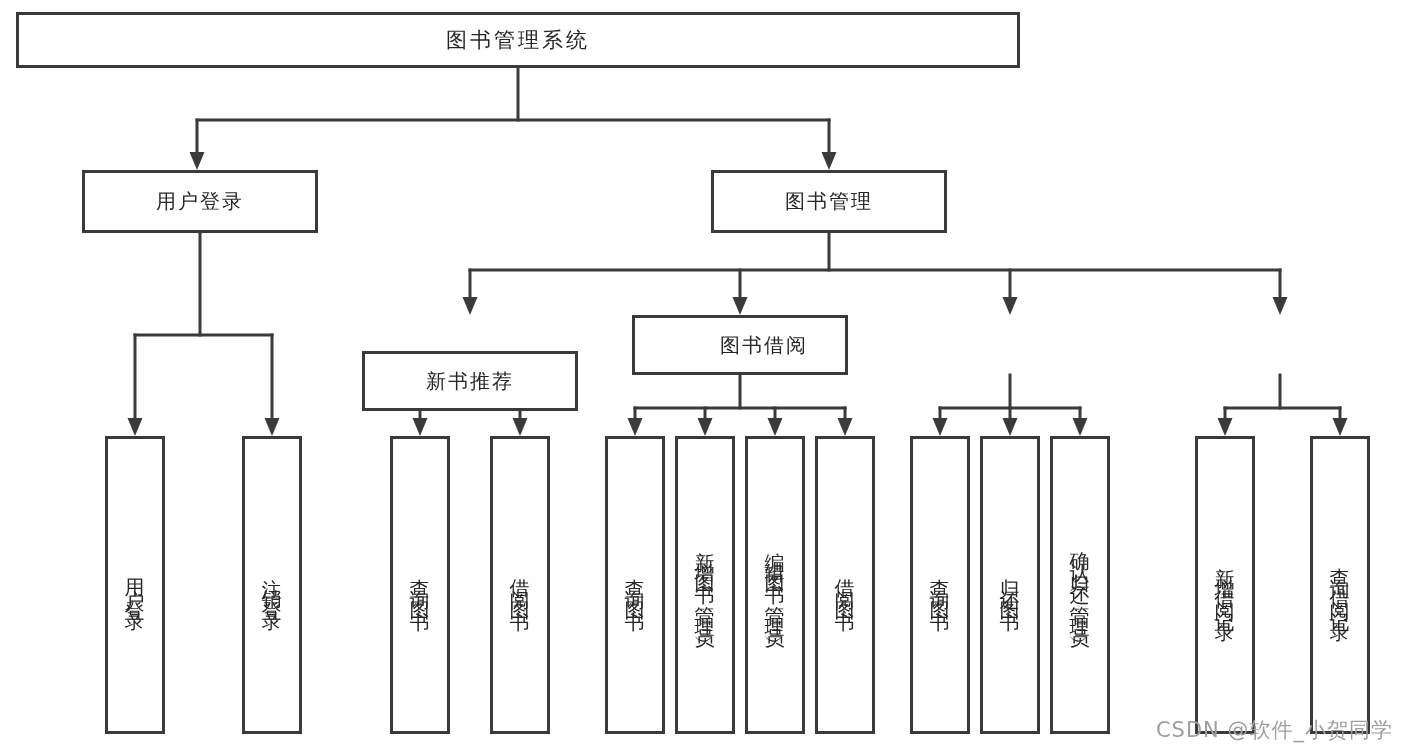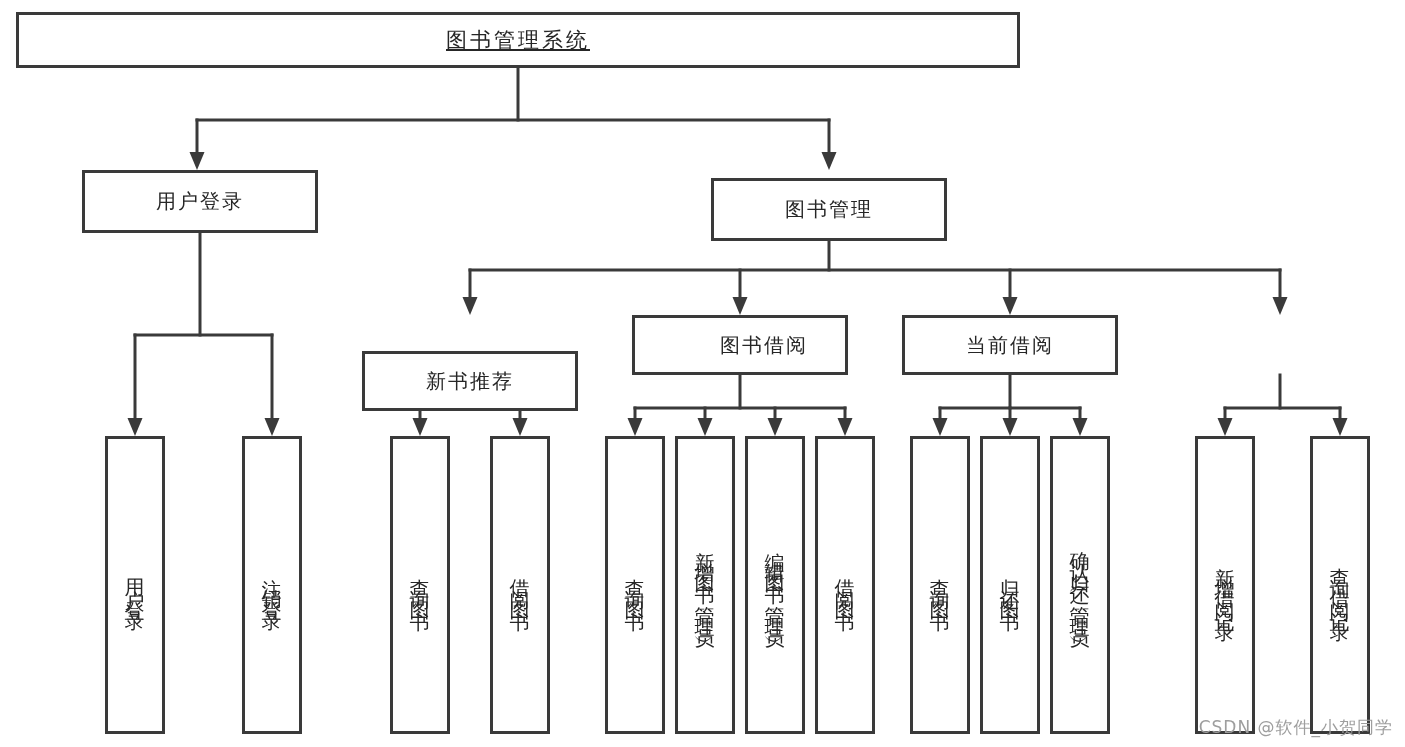--- a/index.html
+++ b/index.html
@@ -49,35 +49,34 @@
     justify-content: center;
     text-align: center;
   }
   .hnode {
     font-size: 20px;
     letter-spacing: 2px;
   }
   .root-node {
     font-size: 21px;
     letter-spacing: 3px;
-    text-decoration: underline;
   }
   .vnode .vtext {
     writing-mode: vertical-rl;
     text-orientation: mixed;
     font-size: 20px;
     letter-spacing: 11px;
     line-height: 1.1;
     white-space: nowrap;
   }
   .watermark {
     position: absolute;
     top: 716px;
     right: 12px;
-    font-size: 17px;
+    font-size: 21px;
     letter-spacing: 1px;
     color: var(--watermark);
     z-index: 5;
     white-space: nowrap;
   }
 </style>
 </head>
 <body>
 
 <div class="canvas">
@@ -154,25 +153,24 @@
       <line x1="1225" y1="408" x2="1225" y2="420"></line>
       <polygon points="1217.5,418 1232.5,418 1225,436"></polygon>
       <line x1="1340" y1="408" x2="1340" y2="420"></line>
       <polygon points="1332.5,418 1347.5,418 1340,436"></polygon>
     </g>
   </svg>
 
   <div class="node hnode root-node" style="left:16px; top:12px; width:1004px; height:56px;">图书管理系统</div>
 
   <div class="node hnode" style="left:82px; top:170px; width:236px; height:63px;">用户登录</div>
-  <div class="node hnode" style="left:711px; top:178px; width:236px; height:63px;">图书管理</div>
+  <div class="node hnode" style="left:711px; top:170px; width:236px; height:63px;">图书管理</div>
 
   <div class="node hnode" style="left:362px; top:315px; width:216px; height:60px;margin-top:36px;">新书推荐</div>
   <div class="node hnode" style="left:632px; top:315px; width:216px; height:60px;padding-left:48px;">图书借阅</div>
-  <div class="node hnode" style="left:902px; top:315px; width:216px; height:60px;">当前借阅</div>
 
   <div class="node vnode" style="left:105px; top:436px; width:60px; height:298px;">
     <span class="vtext">用户登录</span>
   </div>
   <div class="node vnode" style="left:242px; top:436px; width:60px; height:298px;">
     <span class="vtext">注销登录</span>
   </div>
 
   <div class="node vnode" style="left:390px; top:436px; width:60px; height:298px;">
     <span class="vtext">查询图书</span>

